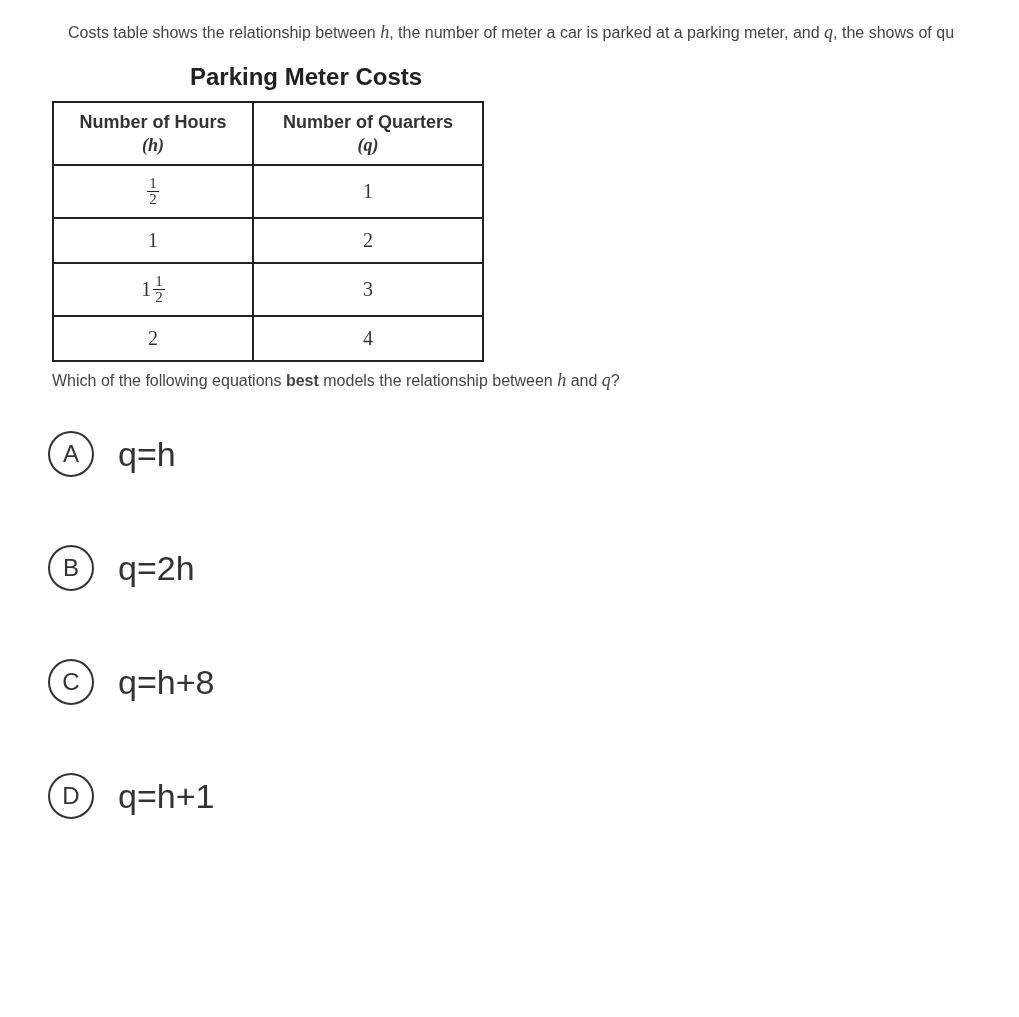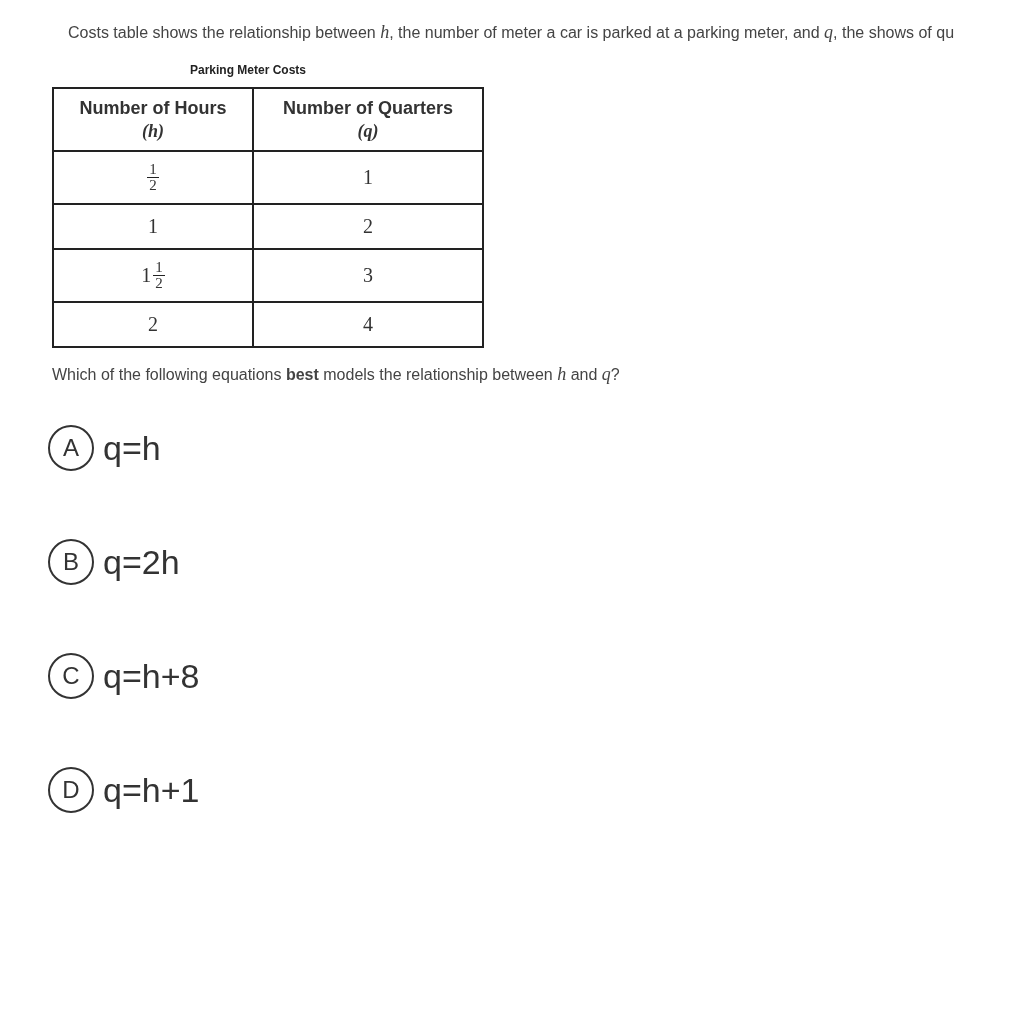--- a/index.html
+++ b/index.html
@@ -18,29 +18,29 @@
       white-space: nowrap;
       overflow: hidden;
     }
     .intro-text .mathvar {
       font-family: "Times New Roman", serif;
       font-style: italic;
       font-size: 18px;
     }
     .table-title {
       font-weight: bold;
-      font-size: 12px;
+      font-size: 24px;
       color: #222;
       margin-left: 170px;
       margin-bottom: 10px;
     }
     table.data-table {
       border-collapse: collapse;
       margin-left: 32px;
-      margin-bottom: 16px;
+      margin-bottom: 8px;
     }
     table.data-table th, table.data-table td {
       border: 2px solid #222;
       text-align: center;
       vertical-align: middle;
     }
     table.data-table th {
       font-weight: bold;
       font-size: 18px;
       padding: 8px 16px;
@@ -110,21 +110,21 @@
       justify-content: center;
       font-size: 24px;
       font-weight: 500;
       color: #333;
       background: #fff;
       flex-shrink: 0;
     }
     .choice-text {
       font-size: 34px;
       color: #333;
-      margin-left: 9px;
+      margin-left: 24px;
       font-family: Arial, Helvetica, sans-serif;
     }
   </style>
 </head>
 <body>
 
 <div class="intro-text">
   <span>Costs table shows the relationship between </span><span class="mathvar">h</span><span>, the number of meter a car is parked at a parking meter, and </span><span class="mathvar">q</span><span>, the shows of qu</span>
 </div>
 

